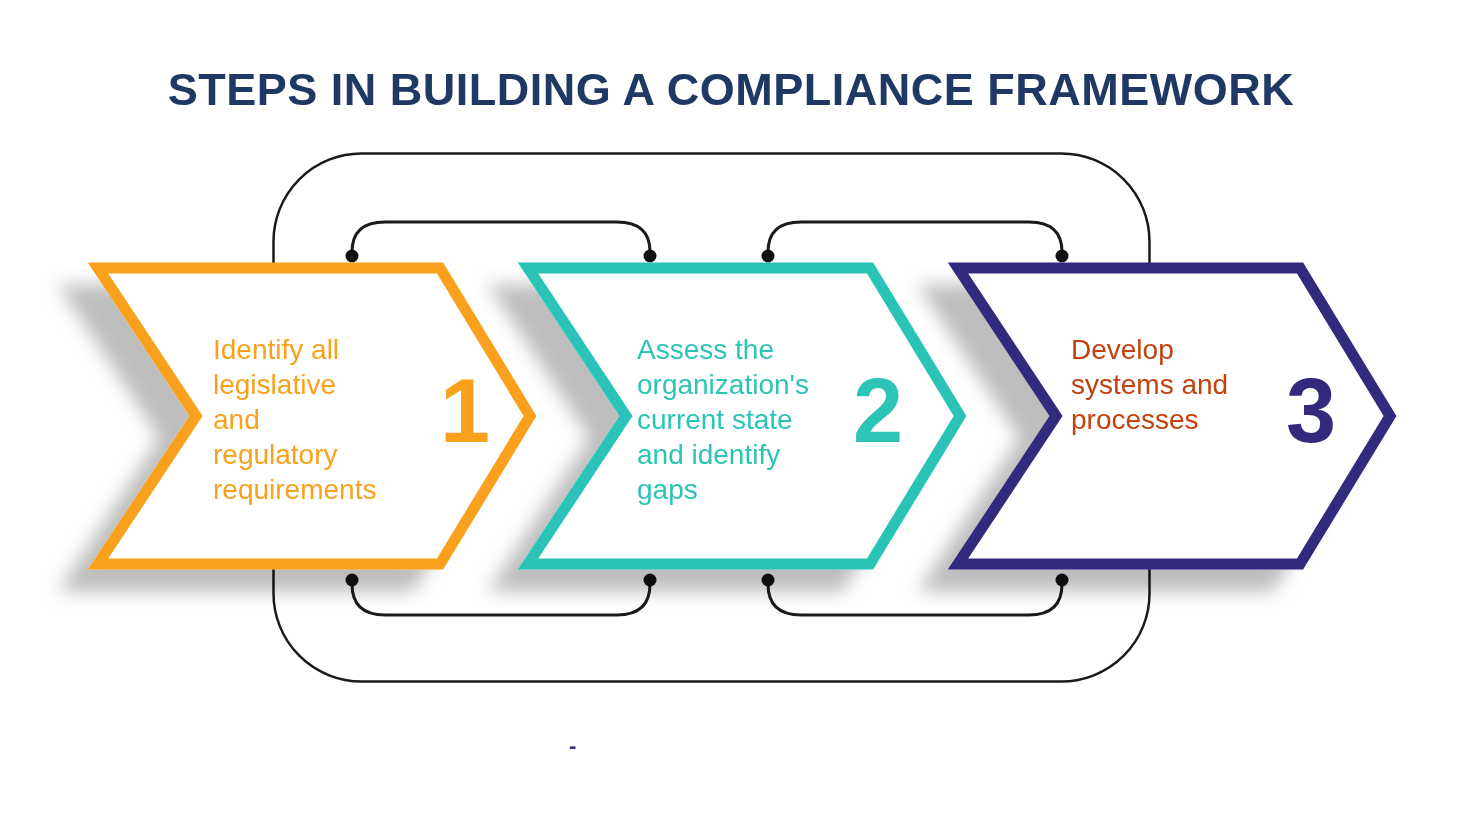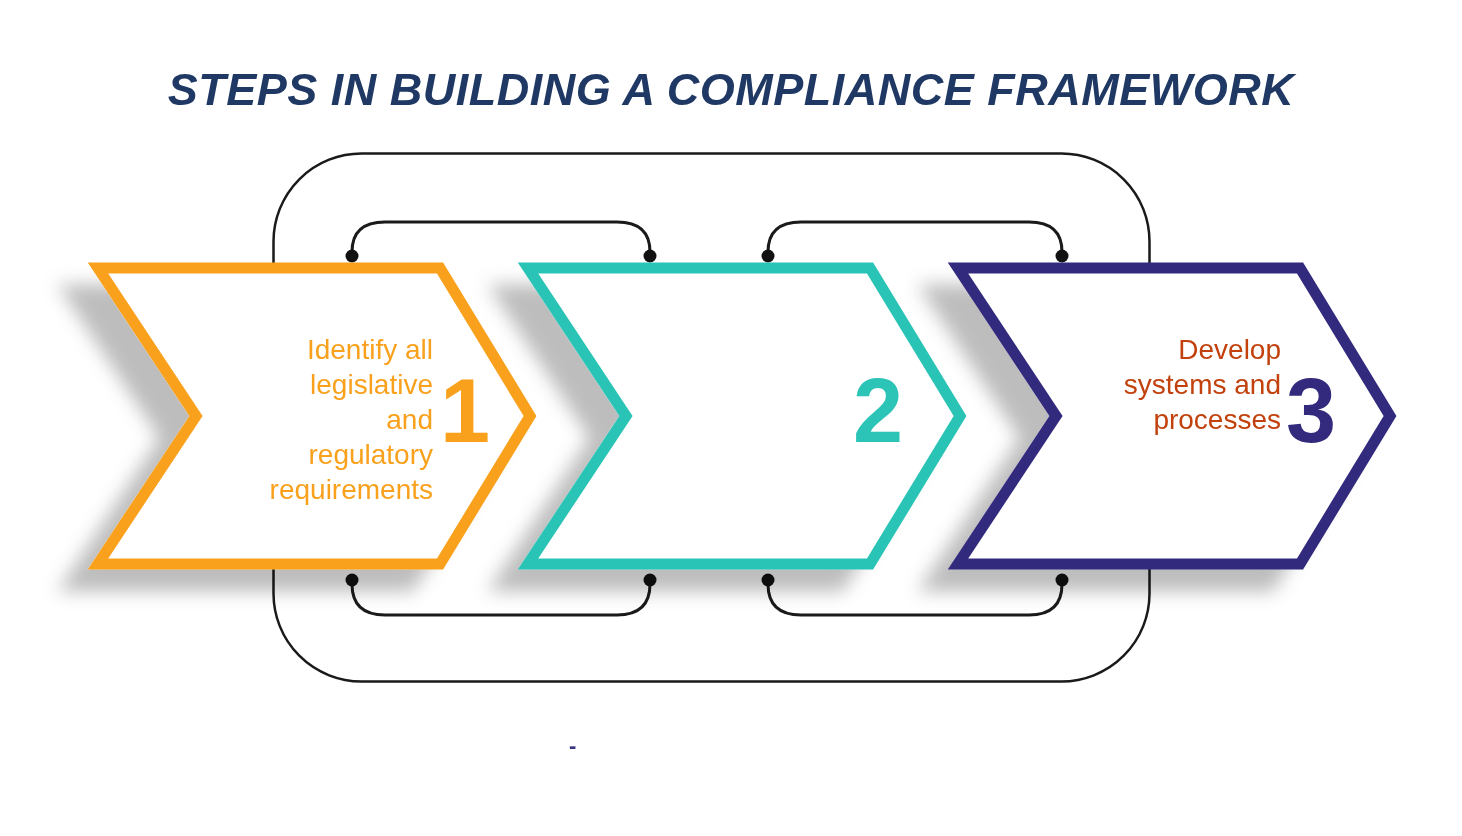--- a/index.html
+++ b/index.html
@@ -21,30 +21,28 @@
 
   .page-title {
     position: absolute;
     left: 0; right: 0;
     top: 64px;
     text-align: center;
     font-size: 45px;
     font-weight: 800;
     letter-spacing: 0.5px;
     color: #1F3864;
-    font-style: italic;
   }
 
   .step-text {
     position: absolute;
     font-size: 28px;
     line-height: 35px;
     font-weight: 500;
     white-space: pre-line;
-    text-align: right;
   }
   .step-text.s1 { left: 213px; top: 332px; width: 220px; color: #F9A11C; }
   .step-text.s2 { left: 637px; top: 332px; width: 220px; color: #2BC4B6; }
   .step-text.s3 { left: 1071px; top: 332px; width: 210px; color: #c2410c; }
 
   .step-num {
     position: absolute;
     font-size: 90px;
     font-weight: 800;
     line-height: 90px;
@@ -110,20 +108,25 @@
 
   <h1 class="page-title">STEPS IN BUILDING A COMPLIANCE FRAMEWORK</h1>
 
   <div class="step-text s1">Identify all
 legislative
 and
 regulatory
 requirements</div>
   <div class="step-num n1">1</div>
 
+  <div class="step-text s2">Assess the
+organization's
+current state
+and identify
+gaps</div>
   <div class="step-num n2">2</div>
 
   <div class="step-text s3">Develop
 systems and
 processes</div>
   <div class="step-num n3">3</div>
 
   <div class="stray-dash">-</div>
 
 </div>

